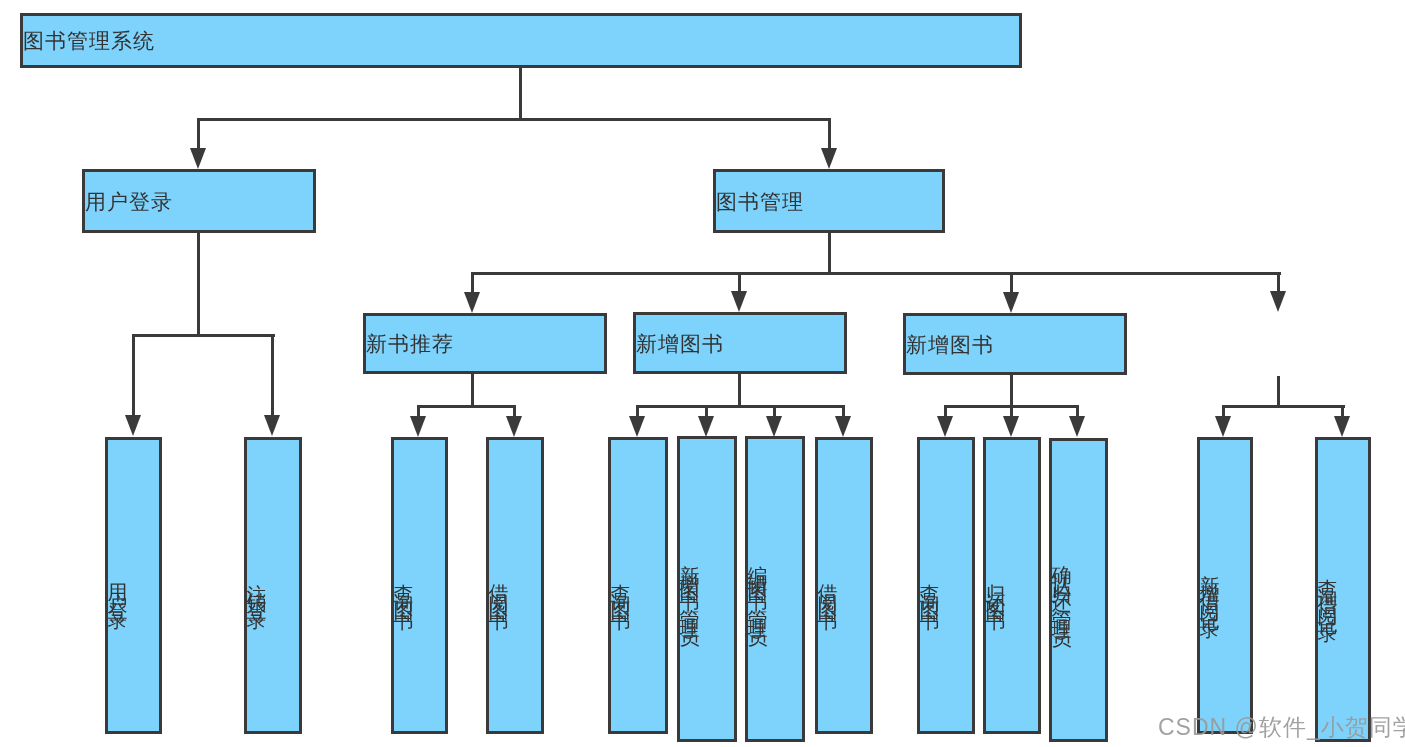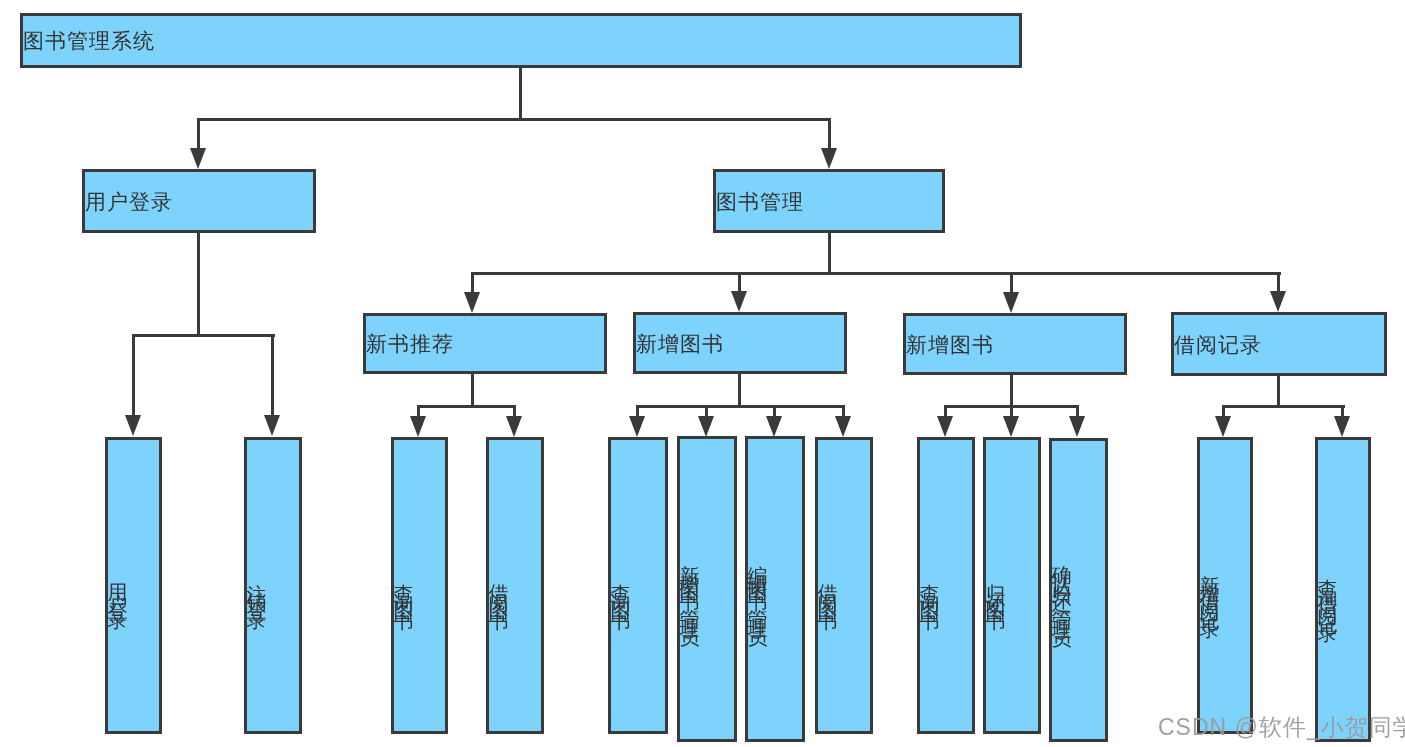--- a/index.html
+++ b/index.html
@@ -128,23 +128,20 @@
 
   <div class="node" style="left:363px;top:313px;width:244px;height:61px">
     <span>新书推荐</span>
   </div>
   <div class="node" style="left:633px;top:312px;width:214px;height:62px">
     <span>新增图书</span>
   </div>
   <div class="node" style="left:903px;top:313px;width:224px;height:62px">
     <span>新增图书</span>
   </div>
-  <div class="node" style="left:1171px;top:312px;width:216px;height:64px">
-    <span>借阅记录</span>
-  </div>
 
   <div class="node v" style="left:105px;top:437px;width:57px;height:297px">
     <span>用户登录</span>
   </div>
   <div class="node v" style="left:244px;top:437px;width:58px;height:297px">
     <span>注销登录</span>
   </div>
 
   <div class="node v" style="left:391px;top:437px;width:57px;height:297px">
     <span>查询图书</span>

